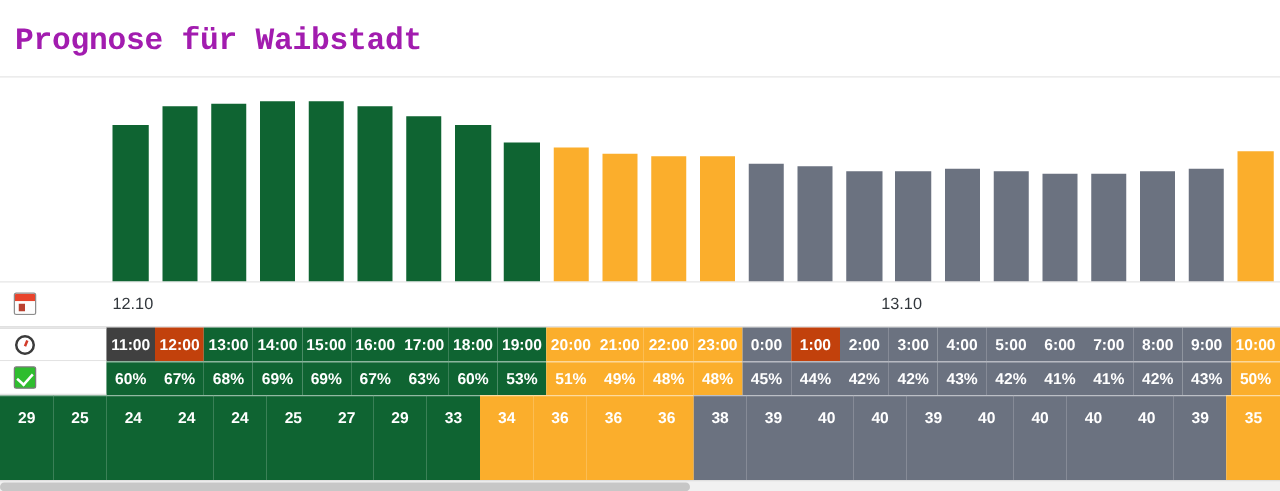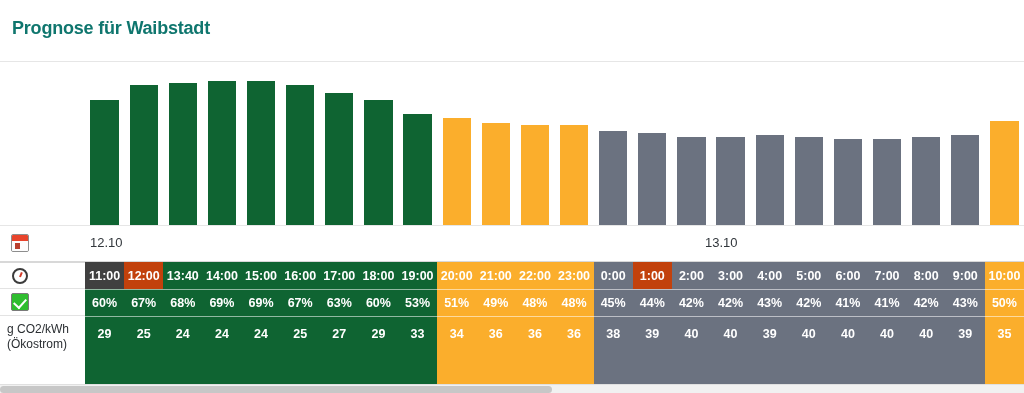--- a/index.html
+++ b/index.html
@@ -12,25 +12,26 @@
     height: 393px;
     font-family: "Liberation Sans", sans-serif;
     color: #23282d;
     overflow: hidden;
     position: relative;
   }
   #page-title {
     position: absolute;
     left: 12px;
     top: 18px;
-    font-size: 18px;
+    font-size: 25px;
     font-weight: 600;
     letter-spacing: -0.2px;
-    color: #0f766e;
+    color: #a21caf;
     white-space: nowrap;
+    font-family: Liberation Mono, monospace;
   }
 
   
   #chart-area {
     position: absolute;
     left: 0;
     top: 61px;
     width: 1024px;
     height: 165px;
     border-top: 1px solid #e6e6e6;
@@ -335,21 +336,21 @@
 
 <div id="data-table">
 
   <div class="trow" id="row-hours">
     <div class="rowhead">
       <div id="clock-icon"></div>
     </div>
     <div class="cells" id="cells-hours">
         <div class="cell" style="background: #404040;">11:00</div>
         <div class="cell" style="background: #c2410c;">12:00</div>
-        <div class="cell" style="background: rgb(15, 100, 50);">13:40</div>
+        <div class="cell" style="background: rgb(15, 100, 50);">13:00</div>
         <div class="cell" style="background: rgb(15, 100, 50); text-align: right;">14:00</div>
         <div class="cell" style="background: rgb(15, 100, 50);">15:00</div>
         <div class="cell" style="background: rgb(15, 100, 50);">16:00</div>
         <div class="cell" style="background: rgb(15, 100, 50);">17:00</div>
         <div class="cell" style="background: rgb(15, 100, 50);">18:00</div>
         <div class="cell" style="background: rgb(15, 100, 50);">19:00</div>
         <div class="cell" style="background: rgb(251, 174, 44);">20:00</div>
         <div class="cell" style="background: rgb(251, 174, 44);">21:00</div>
         <div class="cell" style="background: rgb(251, 174, 44);">22:00</div>
         <div class="cell" style="background: rgb(251, 174, 44);">23:00</div>
@@ -393,26 +394,20 @@
         <div class="cell" style="background: rgb(107, 114, 128);">42%</div>
         <div class="cell" style="background: rgb(107, 114, 128);">41%</div>
         <div class="cell" style="background: rgb(107, 114, 128);">41%</div>
         <div class="cell" style="background: rgb(107, 114, 128);">42%</div>
         <div class="cell" style="background: rgb(107, 114, 128);">43%</div>
         <div class="cell" style="background: rgb(251, 174, 44);">50%</div>
       </div>
   </div>
 
   <div class="trow" id="row-co2">
-    <div class="rowhead">
-      <div id="co2-label">
-        <div>g CO2/kWh</div>
-        <div>(Ökostrom)</div>
-      </div>
-    </div>
     <div class="cells" id="cells-co2">
         <div class="cell" style="background: rgb(15, 100, 50);">29</div>
         <div class="cell" style="background: rgb(15, 100, 50);">25</div>
         <div class="cell" style="background: rgb(15, 100, 50);">24</div>
         <div class="cell" style="background: rgb(15, 100, 50);">24</div>
         <div class="cell" style="background: rgb(15, 100, 50);">24</div>
         <div class="cell" style="background: rgb(15, 100, 50);">25</div>
         <div class="cell" style="background: rgb(15, 100, 50);">27</div>
         <div class="cell" style="background: rgb(15, 100, 50);">29</div>
         <div class="cell" style="background: rgb(15, 100, 50);">33</div>

